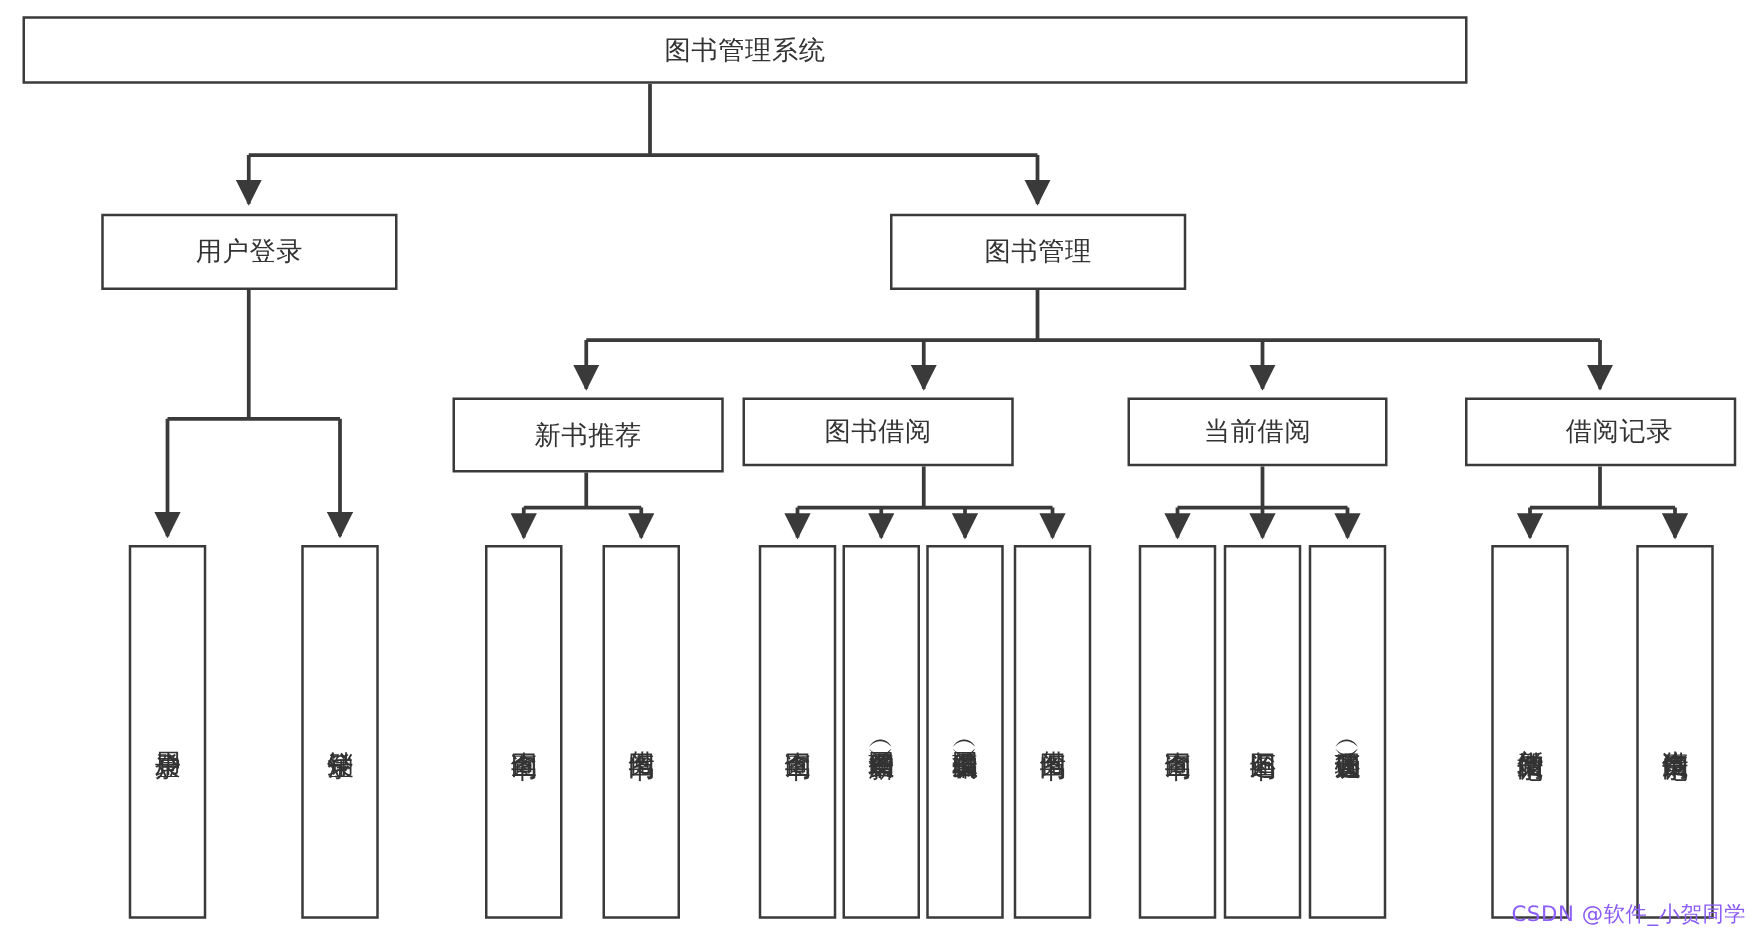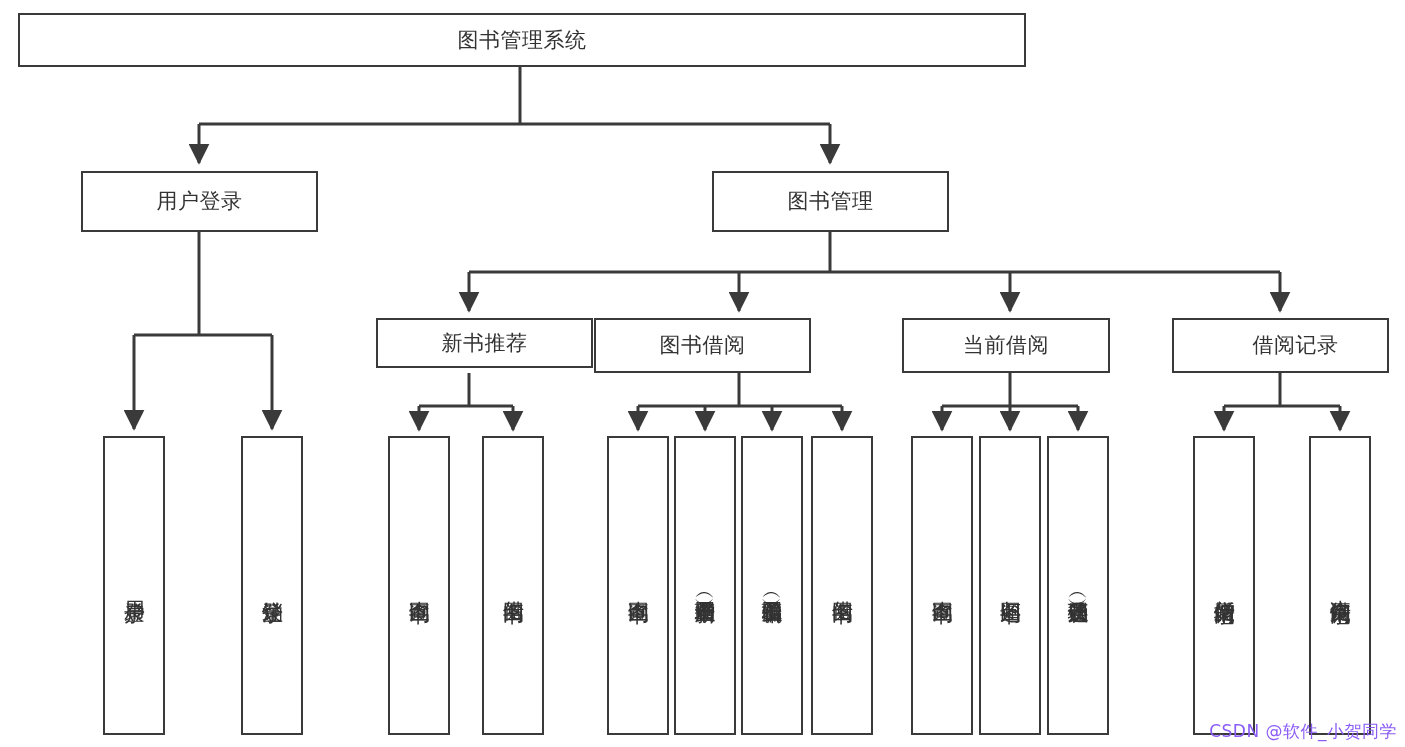--- a/index.html
+++ b/index.html
@@ -111,26 +111,26 @@
       <path d="M 1010 406 L 1010 430" marker-end="url(#arrow)"></path>
       <path d="M 1078 406 L 1078 430" marker-end="url(#arrow)"></path>
 
       <path d="M 1280 373 L 1280 406"></path>
       <path d="M 1224 406 L 1340 406"></path>
       <path d="M 1224 406 L 1224 430" marker-end="url(#arrow)"></path>
       <path d="M 1340 406 L 1340 430" marker-end="url(#arrow)"></path>
     </g>
   </svg>
 
-  <div class="node h" style="left:18px; top:13px; width:1008px; height:54px;">图书管理系统</div>
+  <div class="node h" style="left:18px; top:13px; width:1156px; height:54px;">图书管理系统</div>
 
   <div class="node h" style="left:81px; top:171px; width:237px; height:61px;">用户登录</div>
   <div class="node h" style="left:712px; top:171px; width:237px; height:61px;">图书管理</div>
 
-  <div class="node h" style="left:376px; top:318px; width:217px; height:50px;">新书推荐</div>
+  <div class="node h" style="left:362px; top:318px; width:217px; height:60px;">新书推荐</div>
   <div class="node h" style="left:594px; top:318px; width:217px; height:55px;">图书借阅</div>
   <div class="node h" style="left:902px; top:318px; width:208px; height:55px;">当前借阅</div>
   <div class="node h" style="left:1172px; top:318px; width:217px; height:55px;padding-left:30px;">借阅记录</div>
 
   <div class="node v" style="left:103px; top:436px; width:62px; height:299px;">用户登录</div>
   <div class="node v" style="left:241px; top:436px; width:62px; height:299px;">注销登录</div>
 
   <div class="node v" style="left:388px; top:436px; width:62px; height:299px;">查询图书</div>
   <div class="node v" style="left:482px; top:436px; width:62px; height:299px;">借阅图书</div>
 

